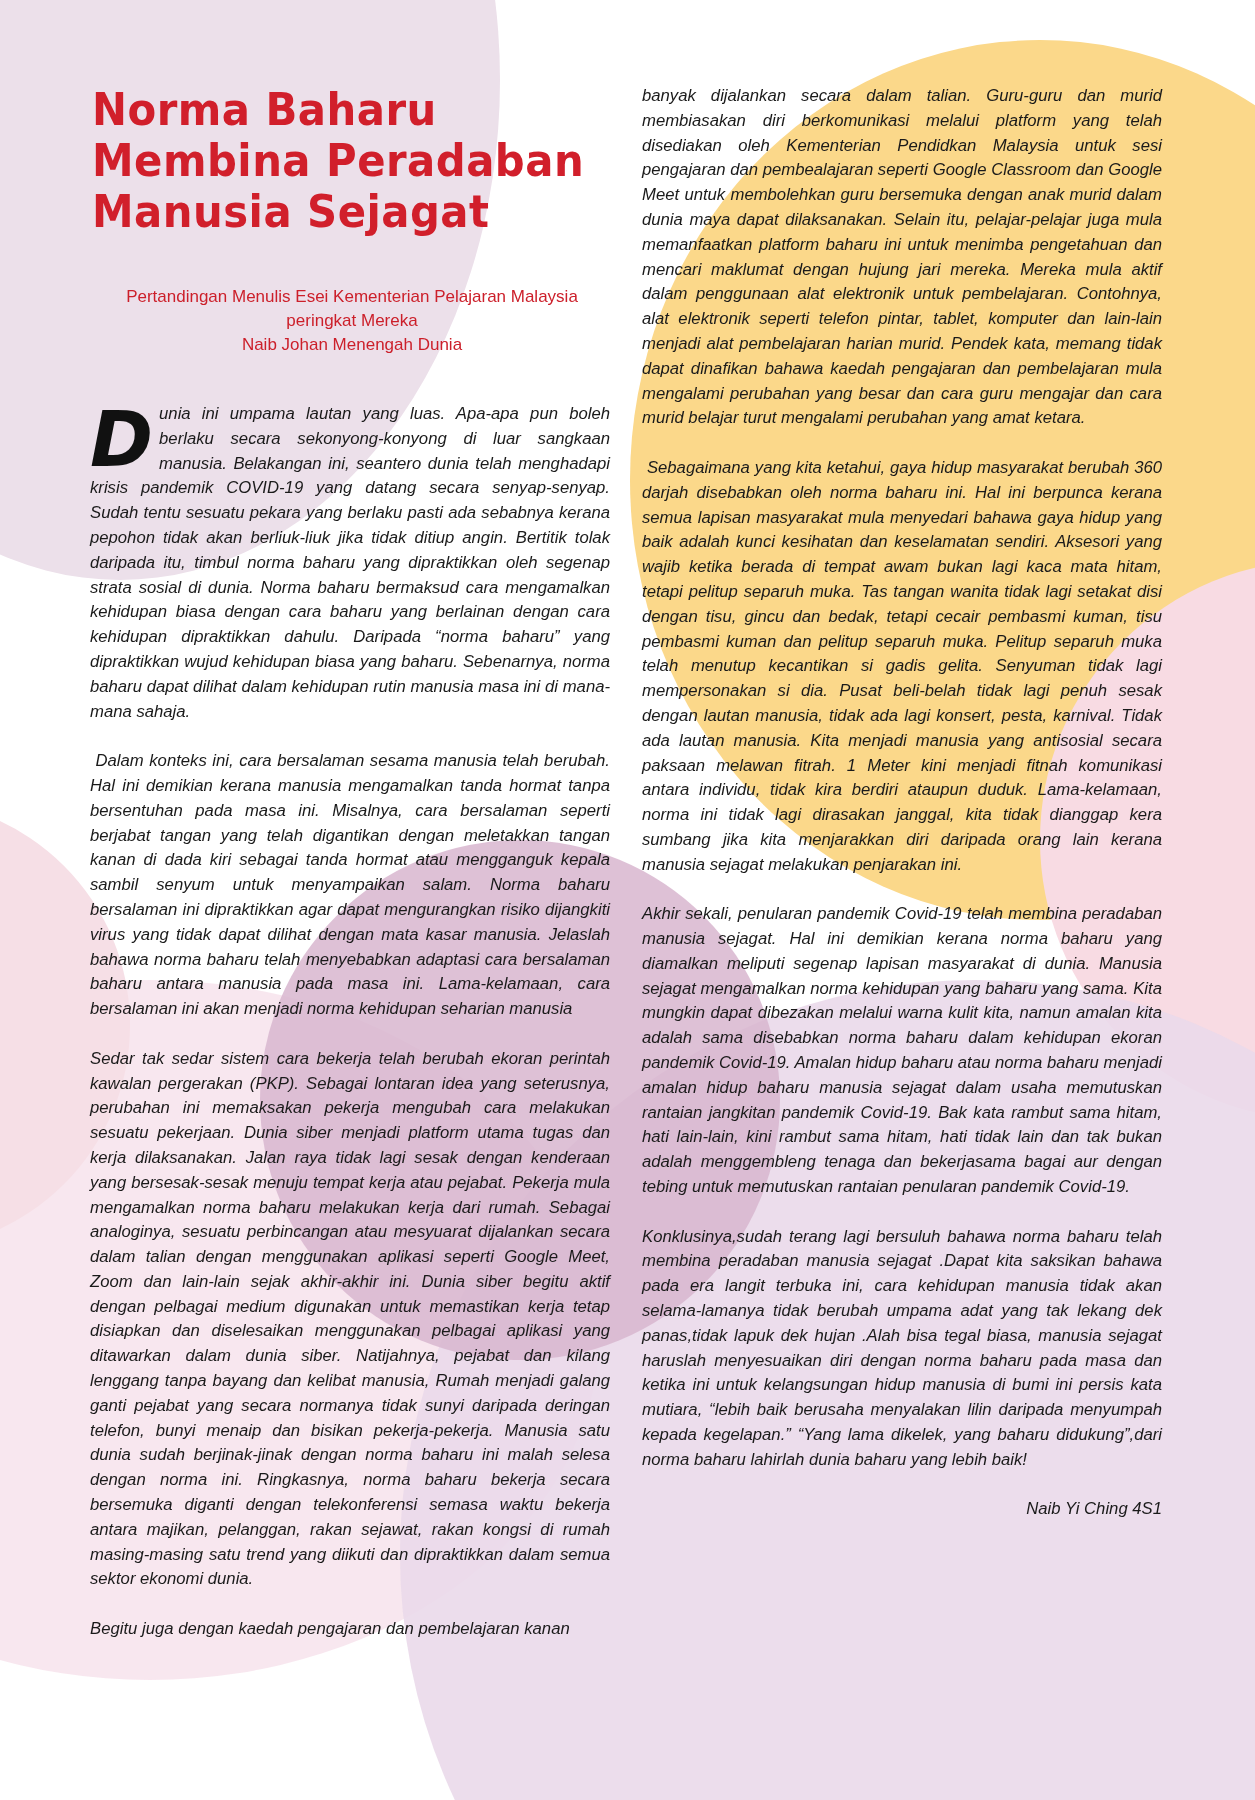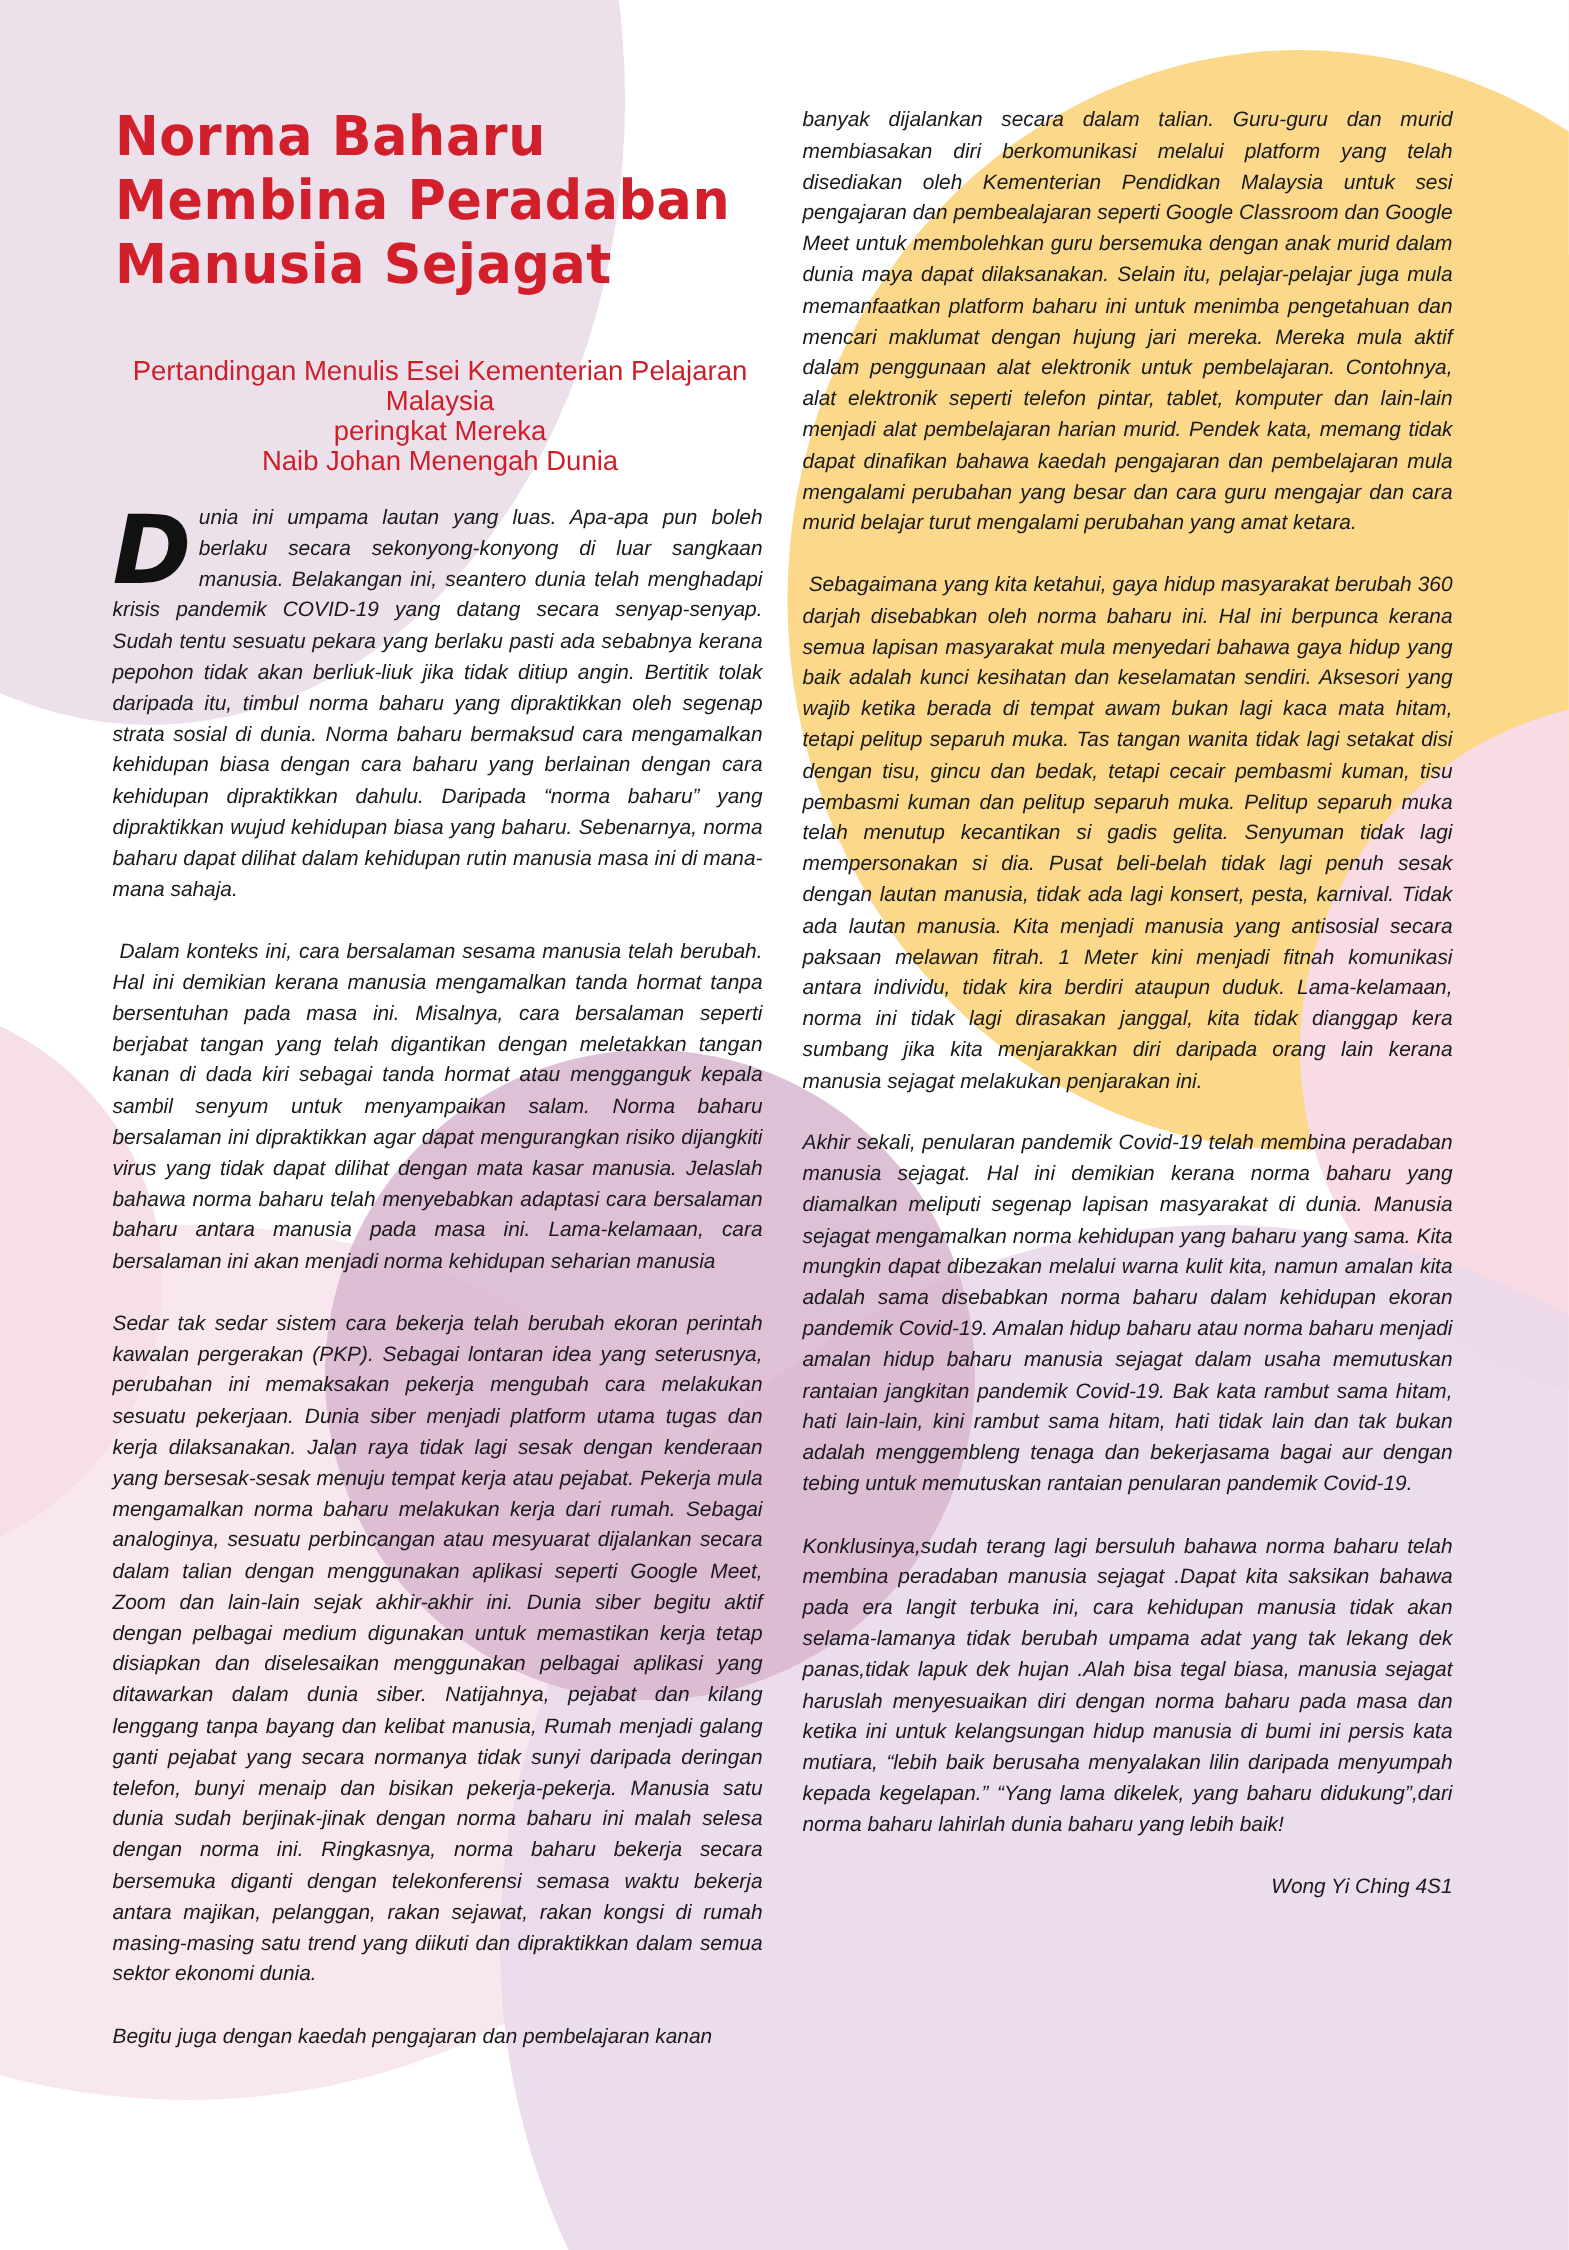--- a/index.html
+++ b/index.html
@@ -24,21 +24,21 @@
     position: absolute; left: 92px; top: 84px; width: 520px; margin: 0;
     font-family: "DejaVu Sans", sans-serif; font-weight: bold;
     font-size: 44px; line-height: 51px; color: #d11f2b; letter-spacing: 0.5px;
     transform: scaleX(0.95); transform-origin: left top;
   }
   .title span { display: block; }
 
   .subtitle {
     position: absolute; left: 92px; top: 285px; width: 520px;
     text-align: center; color: #cc1f2a;
-    font-size: 22px; line-height: 24px;
+    font-size: 17px; line-height: 24px;
   }
   .subtitle div { display: block; }
 
   .col {
     position: absolute; width: 520px;
     font-size: 16.7px; line-height: 24.8px; text-align: justify; font-style: italic;
   }
   .col-left { left: 90px; top: 402px; }
   .col-right { left: 642px; top: 84px; }
   .col p { margin: 0 0 24.8px 0; }
@@ -79,16 +79,16 @@
     <p style="white-space: pre-wrap;"> Dalam konteks ini, cara bersalaman sesama manusia telah berubah. Hal ini demikian kerana manusia mengamalkan tanda hormat tanpa bersentuhan pada masa ini. Misalnya, cara bersalaman seperti berjabat tangan yang telah digantikan dengan meletakkan tangan kanan di dada kiri sebagai tanda hormat atau mengganguk kepala sambil senyum untuk menyampaikan salam. Norma baharu bersalaman ini dipraktikkan agar dapat mengurangkan risiko dijangkiti virus yang tidak dapat dilihat dengan mata kasar manusia. Jelaslah bahawa norma baharu telah menyebabkan adaptasi cara bersalaman baharu antara manusia pada masa ini. Lama-kelamaan, cara bersalaman ini akan menjadi norma kehidupan seharian manusia</p>
     <p>Sedar tak sedar sistem cara bekerja telah berubah ekoran perintah kawalan pergerakan (PKP). Sebagai lontaran idea yang seterusnya, perubahan ini memaksakan pekerja mengubah cara melakukan sesuatu pekerjaan. Dunia siber menjadi platform utama tugas dan kerja dilaksanakan. Jalan raya tidak lagi sesak dengan kenderaan yang bersesak-sesak menuju tempat kerja atau pejabat. Pekerja mula mengamalkan norma baharu melakukan kerja dari rumah. Sebagai analoginya, sesuatu perbincangan atau mesyuarat dijalankan secara dalam talian dengan menggunakan aplikasi seperti Google Meet, Zoom dan lain-lain sejak akhir-akhir ini. Dunia siber begitu aktif dengan pelbagai medium digunakan untuk memastikan kerja tetap disiapkan dan diselesaikan menggunakan pelbagai aplikasi yang ditawarkan dalam dunia siber. Natijahnya, pejabat dan kilang lenggang tanpa bayang dan kelibat manusia, Rumah menjadi galang ganti pejabat yang secara normanya tidak sunyi daripada deringan telefon, bunyi menaip dan bisikan pekerja-pekerja. Manusia satu dunia sudah berjinak-jinak dengan norma baharu ini malah selesa dengan norma ini. Ringkasnya, norma baharu bekerja secara bersemuka diganti dengan telekonferensi semasa waktu bekerja antara majikan, pelanggan, rakan sejawat, rakan kongsi di rumah masing-masing satu trend yang diikuti dan dipraktikkan dalam semua sektor ekonomi dunia.</p>
     <p>Begitu juga dengan kaedah pengajaran dan pembelajaran kanan</p>
   </div>
 
   <div class="col col-right">
     <p>banyak dijalankan secara dalam talian. Guru-guru dan murid membiasakan diri berkomunikasi melalui platform yang telah disediakan oleh Kementerian Pendidkan Malaysia untuk sesi pengajaran dan pembealajaran seperti Google Classroom dan Google Meet untuk membolehkan guru bersemuka dengan anak murid dalam dunia maya dapat dilaksanakan. Selain itu, pelajar-pelajar juga mula memanfaatkan platform baharu ini  untuk menimba pengetahuan dan mencari maklumat dengan hujung jari mereka. Mereka mula aktif dalam penggunaan alat elektronik untuk pembelajaran. Contohnya, alat elektronik seperti telefon pintar, tablet, komputer dan lain-lain menjadi alat pembelajaran harian murid. Pendek kata, memang tidak dapat dinafikan bahawa kaedah pengajaran dan pembelajaran mula mengalami perubahan yang besar dan cara guru mengajar dan cara murid belajar turut mengalami perubahan yang amat ketara.</p>
     <p style="white-space: pre-wrap;"> Sebagaimana yang kita ketahui, gaya hidup masyarakat berubah 360 darjah disebabkan oleh norma baharu ini. Hal ini berpunca kerana semua lapisan masyarakat mula menyedari bahawa gaya hidup yang baik adalah kunci kesihatan dan keselamatan sendiri. Aksesori yang wajib ketika berada di tempat awam bukan lagi kaca mata hitam, tetapi pelitup separuh muka. Tas tangan wanita tidak lagi setakat disi dengan tisu, gincu dan bedak, tetapi cecair pembasmi kuman, tisu pembasmi kuman dan pelitup separuh muka. Pelitup separuh muka telah menutup kecantikan si gadis gelita. Senyuman tidak lagi mempersonakan si dia. Pusat beli-belah tidak lagi penuh sesak dengan lautan manusia, tidak ada lagi konsert, pesta, karnival. Tidak ada lautan manusia. Kita menjadi manusia yang antisosial secara paksaan melawan fitrah. 1 Meter kini menjadi fitnah komunikasi antara individu, tidak kira berdiri ataupun duduk. Lama-kelamaan, norma ini tidak lagi dirasakan janggal, kita tidak dianggap kera sumbang jika kita menjarakkan diri daripada orang lain kerana manusia sejagat melakukan penjarakan ini.</p>
     <p>Akhir sekali, penularan pandemik Covid-19 telah membina peradaban manusia sejagat. Hal ini demikian kerana norma baharu yang diamalkan meliputi segenap lapisan masyarakat di dunia. Manusia sejagat mengamalkan norma kehidupan yang baharu yang sama. Kita mungkin dapat dibezakan melalui warna kulit kita, namun amalan kita adalah sama disebabkan norma baharu dalam kehidupan ekoran pandemik Covid-19. Amalan hidup baharu atau norma baharu menjadi amalan hidup baharu manusia sejagat dalam usaha memutuskan rantaian jangkitan pandemik Covid-19.  Bak kata rambut sama hitam, hati lain-lain, kini rambut sama hitam, hati tidak lain dan tak bukan adalah menggembleng tenaga dan bekerjasama bagai aur dengan tebing untuk memutuskan rantaian penularan pandemik Covid-19.</p>
     <p>Konklusinya,sudah terang lagi bersuluh bahawa norma baharu telah membina peradaban manusia sejagat .Dapat kita saksikan bahawa pada era langit terbuka ini, cara kehidupan manusia tidak akan selama-lamanya tidak berubah umpama adat yang tak lekang dek panas,tidak lapuk dek hujan .Alah bisa tegal biasa, manusia sejagat haruslah menyesuaikan diri dengan norma baharu pada masa  dan ketika ini untuk kelangsungan hidup manusia di bumi ini persis kata mutiara, “lebih baik berusaha menyalakan lilin daripada menyumpah kepada kegelapan.” “Yang lama dikelek, yang baharu didukung”,dari norma baharu lahirlah dunia baharu yang lebih baik!</p>
-    <p class="author">Wong Yi Ching 4S1</p>
+    <p class="author">Naib Yi Ching 4S1</p>
   </div>
 
 </div>
 
 </body></html>

